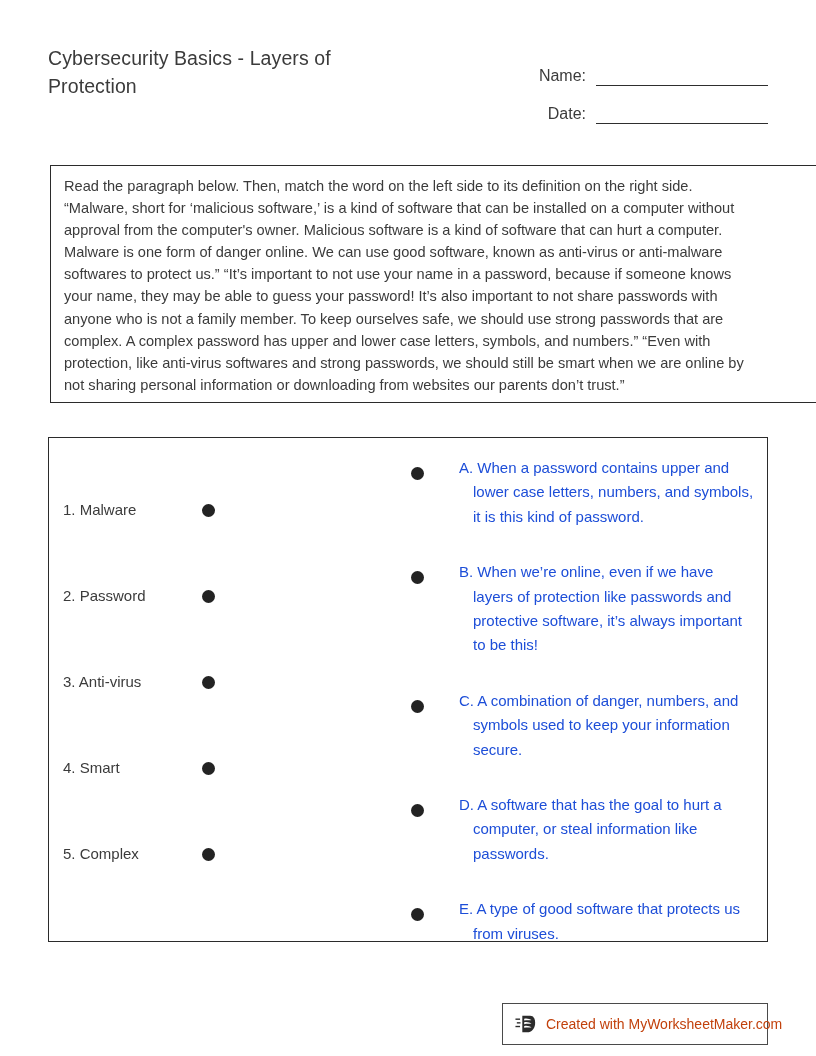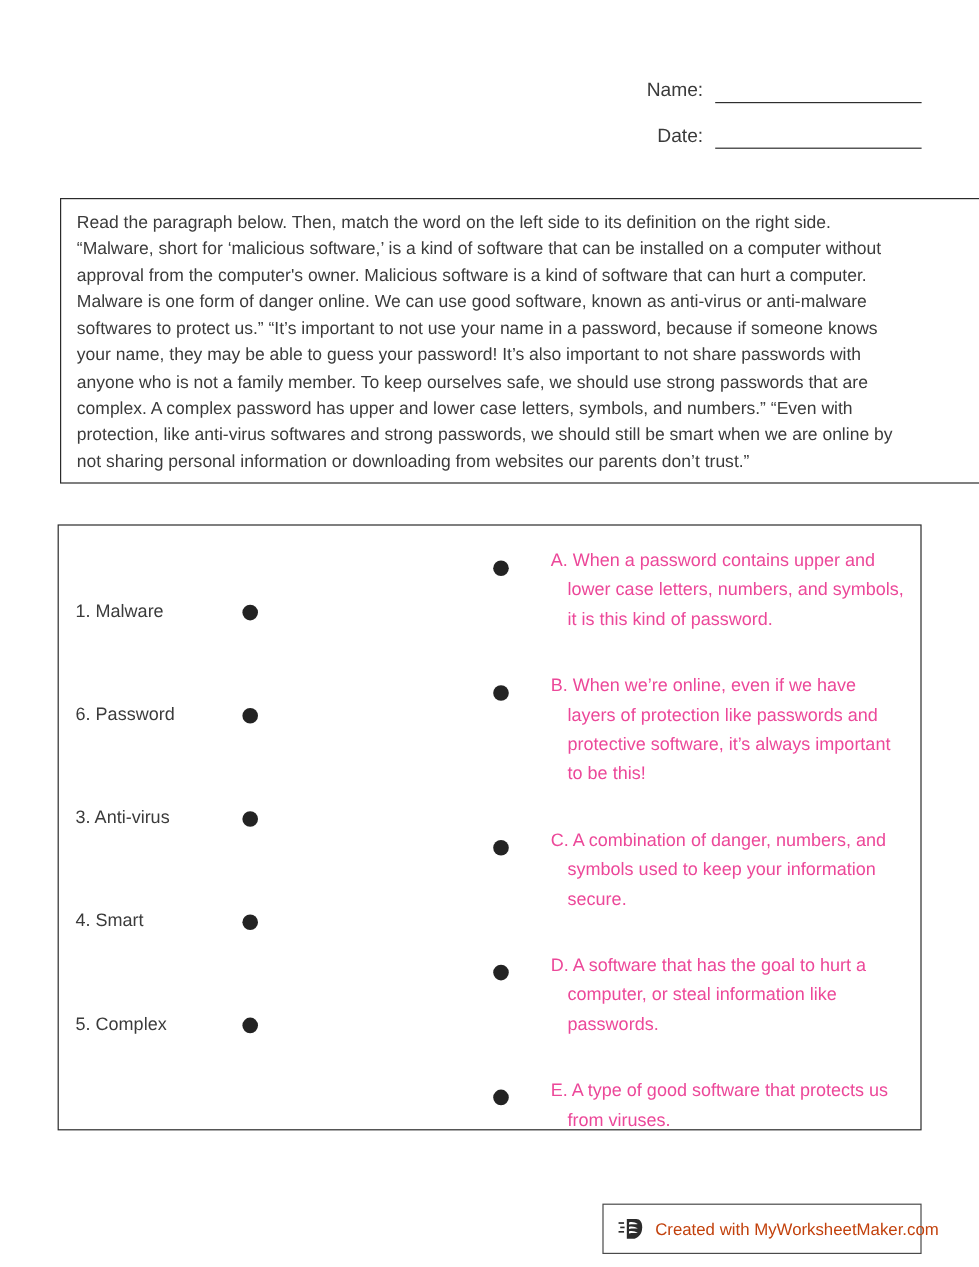--- a/index.html
+++ b/index.html
@@ -149,21 +149,21 @@
   }
   .right-item:last-child { margin-bottom: 12px; }
   .right-dot {
     left: 0px;
     top: 11px;
   }
   .right-text {
     margin-left: 48px;
     font-size: 15px;
     line-height: 24.4px;
-    color: #ec4899;
+    color: #1d4ed8;
     text-indent: -14px;
     padding-left: 14px;
   }
 
   
   .footer-badge {
     position: absolute;
     left: 502px;
     top: 1003px;
     width: 266px;
@@ -188,20 +188,21 @@
     color: #c2410c;
     white-space: nowrap;
   }
 </style>
 </head>
 <body>
 
 <div class="page">
 
   <div class="header">
+    <h1 class="title">Cybersecurity Basics - Layers of Protection</h1>
 
     <div class="namedate">
       <div class="nd-row">
         <span class="nd-label">Name:</span>
         <span class="nd-line"></span>
       </div>
       <div class="nd-row">
         <span class="nd-label">Date:</span>
         <span class="nd-line"></span>
       </div>
@@ -213,21 +214,21 @@
   </div>
 
   <div class="box match-box">
 
     <div class="left-col">
       <div class="left-item">
         <span class="left-label">1. Malware</span>
         <span class="dot left-dot"></span>
       </div>
       <div class="left-item">
-        <span class="left-label">6. Password</span>
+        <span class="left-label">2. Password</span>
         <span class="dot left-dot"></span>
       </div>
       <div class="left-item">
         <span class="left-label">3. Anti-virus</span>
         <span class="dot left-dot"></span>
       </div>
       <div class="left-item">
         <span class="left-label">4. Smart</span>
         <span class="dot left-dot"></span>
       </div>

